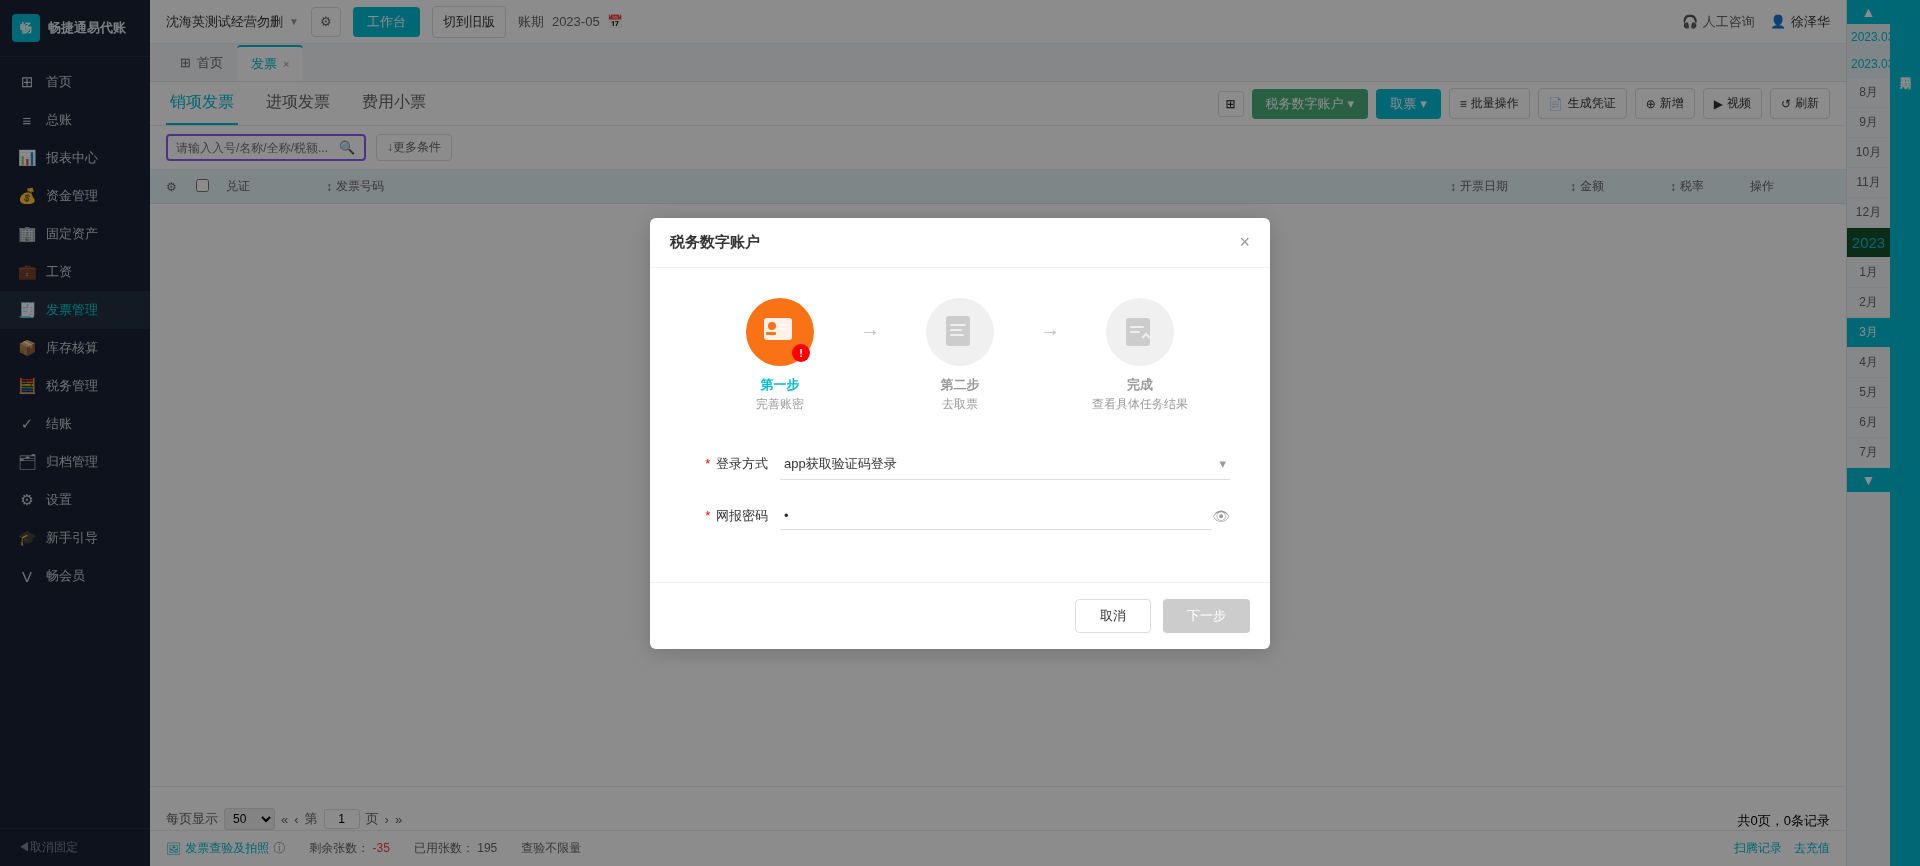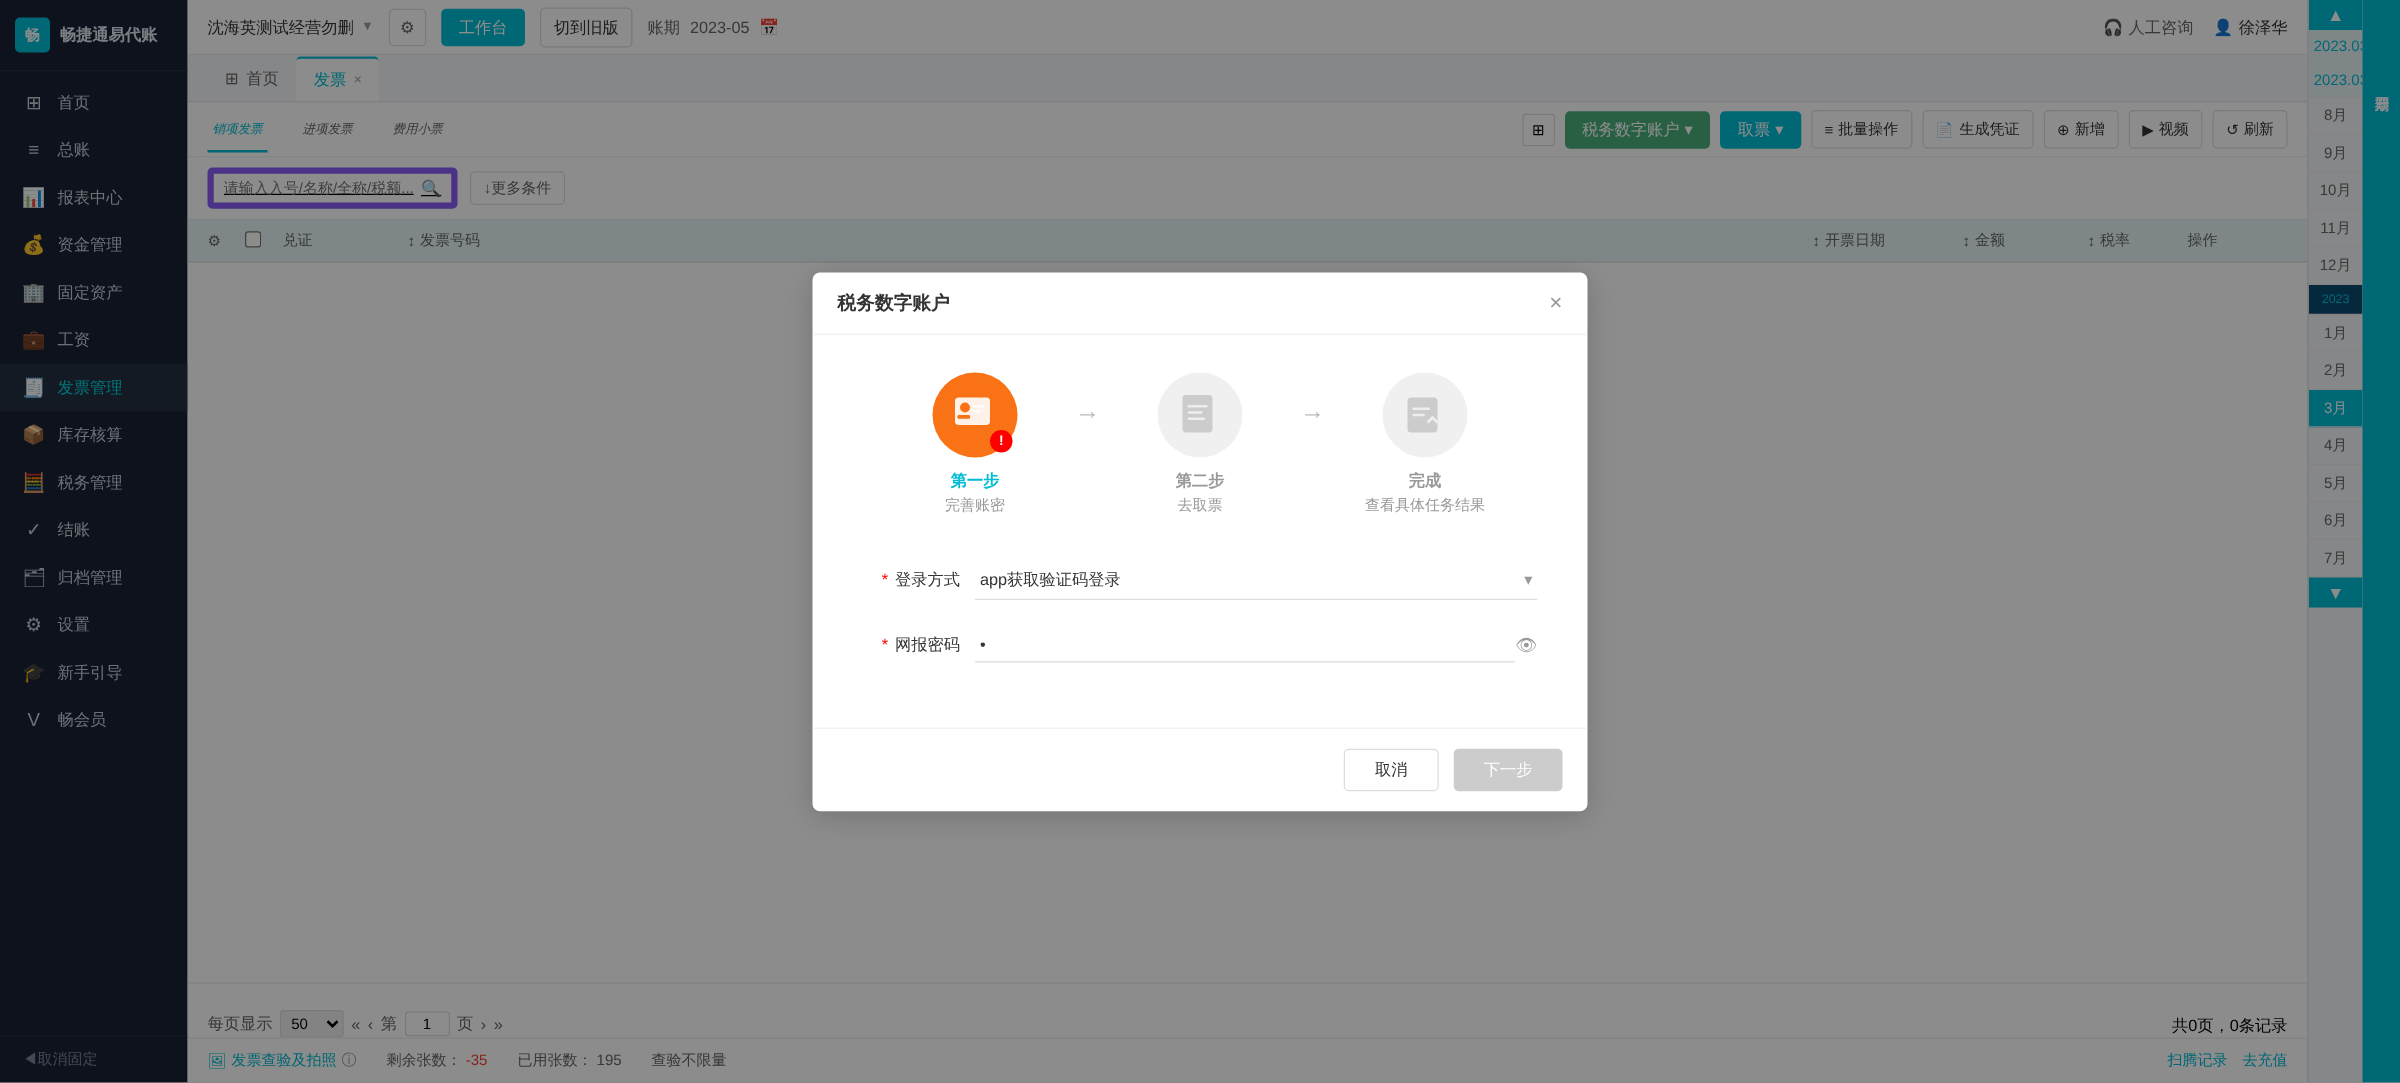--- a/index.html
+++ b/index.html
@@ -36,26 +36,26 @@
 
     
     .tab-bar { height: 38px; background: #f5f6f8; display: flex; align-items: center; padding: 0 16px; border-bottom: 1px solid #e2e4e9; }
     .tab-item { padding: 8px 14px; border-radius: 4px 4px 0 0; font-size: 13px; cursor: pointer; color: #666; display: flex; align-items: center; gap: 6px; }
     .tab-item.active { background: #fff; color: #00bcd4; border-top: 2px solid #00bcd4; }
     .tab-close { font-size: 11px; color: #999; }
     .tab-home { color: #666; }
 
     
     .content-header { background: #fff; padding: 0 16px; border-bottom: 1px solid #e8ecf0; display: flex; align-items: center; gap: 24px; }
-    .sub-tab { padding: 10px 4px; font-size: 10px; cursor: pointer; color: #666; border-bottom: 2px solid transparent; font-style: italic; }
+    .sub-tab { padding: 10px 4px; font-size: 16px; cursor: pointer; color: #666; border-bottom: 2px solid transparent; }
     .sub-tab.active { color: #00bcd4; border-bottom-color: #00bcd4; }
 
     
     .toolbar { background: #fff; padding: 8px 16px; display: flex; align-items: center; gap: 10px; border-bottom: 1px solid #e8ecf0; }
-    .search-input-wrap { display: flex; align-items: flex-start; border: 5px solid #8b5cf6; border-radius: 4px; padding: 4px 8px; gap: 6px; background: #fff; width: 200px; text-decoration: underline; }
+    .search-input-wrap { display: flex; align-items: center; border: 2px solid #8b5cf6; border-radius: 4px; padding: 4px 8px; gap: 6px; background: #fff; width: 200px; }
     .search-input-wrap input { border: none; outline: none; font-size: 12px; color: #999; width: 100%; }
     .filter-btn { border: 1px solid #ddd; border-radius: 4px; padding: 4px 10px; font-size: 12px; color: #666; cursor: pointer; background: #fff; }
     .btn-green { background: #4caf7d; color: white; border: none; padding: 6px 14px; border-radius: 4px; cursor: pointer; font-size: 13px; }
     .btn-teal { background: #00bcd4; color: white; border: none; padding: 6px 14px; border-radius: 4px; cursor: pointer; font-size: 13px; display: flex; align-items: center; gap: 4px; }
     .btn-outline { border: 1px solid #ddd; background: #fff; color: #333; padding: 6px 10px; border-radius: 4px; cursor: pointer; font-size: 12px; display: flex; align-items: center; gap: 4px; }
 
     
     .table-area { flex: 1; background: #fff; overflow: hidden; display: flex; flex-direction: column; }
     .table-header-row { background: #e8f5f6; display: flex; align-items: center; padding: 8px 16px; font-size: 12px; color: #666; border-bottom: 1px solid #ddd; }
     .table-empty { flex: 1; display: flex; align-items: center; justify-content: center; color: #999; font-size: 13px; }
@@ -358,21 +358,21 @@
 
   <div class="month-panel">
     <div class="month-nav">▲</div>
     <div class="month-item highlight">2023.03</div>
     <div class="month-item highlight">2023.03</div>
     <div class="month-item">8月</div>
     <div class="month-item">9月</div>
     <div class="month-item">10月</div>
     <div class="month-item">11月</div>
     <div class="month-item">12月</div>
-    <div class="month-item" style="background:#0c4a6e;color:#00bcd4;font-size:10px;">2023</div>
+    <div class="month-item" style="background:#14532d;color:#00bcd4;font-size:15px;">2023</div>
     <div class="month-item">1月</div>
     <div class="month-item">2月</div>
     <div class="month-item active">3月</div>
     <div class="month-item">4月</div>
     <div class="month-item">5月</div>
     <div class="month-item">6月</div>
     <div class="month-item">7月</div>
     <div class="month-nav">▼</div>
   </div>
 

